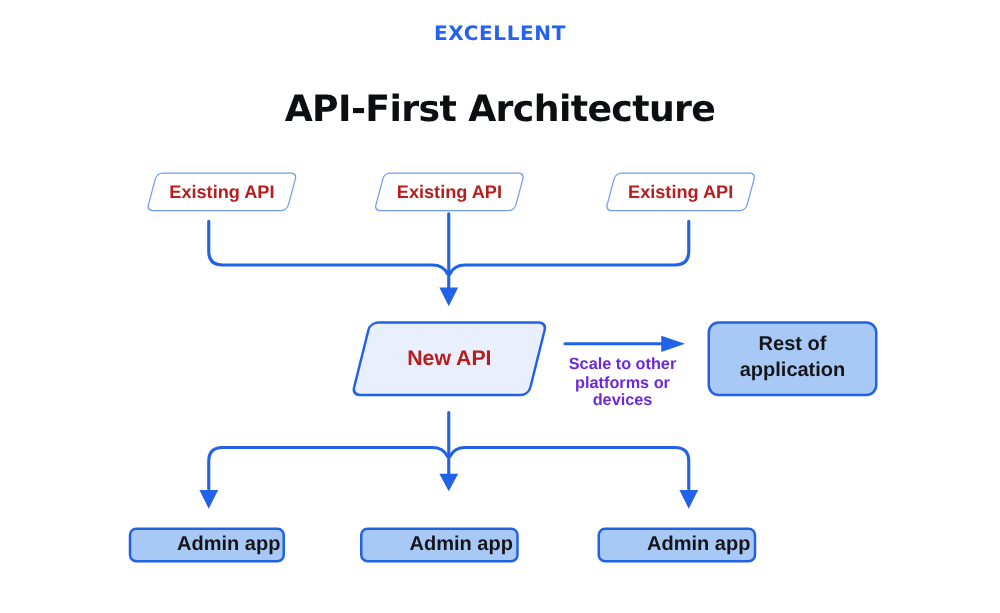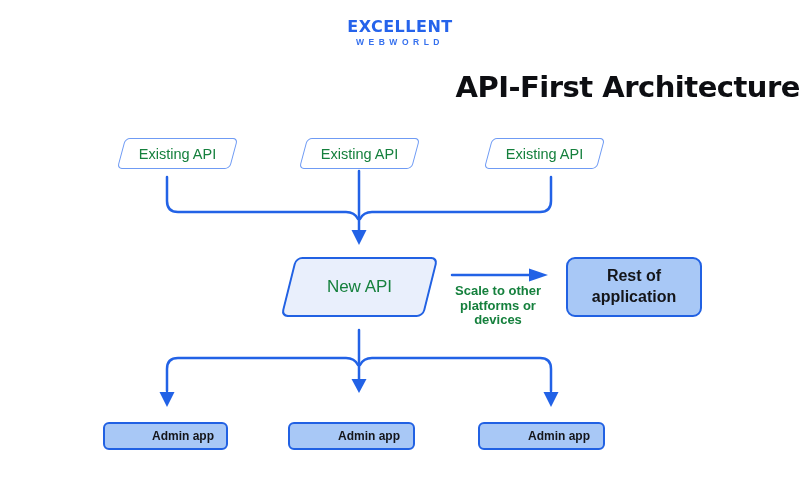--- a/index.html
+++ b/index.html
@@ -6,52 +6,51 @@
   .canvas{
     position:relative;width:800px;height:490px;background:#ffffff;overflow:hidden;
     font-family:"Liberation Sans",sans-serif;color:#111216;
   }
   
   .brand{position:absolute;top:19px;left:0;width:800px;text-align:center;line-height:1;}
   .brand-main{font-family:"DejaVu Sans",sans-serif;font-weight:700;font-size:16px;
     letter-spacing:.5px;color:#2563eb;}
   .brand-sub{margin-top:3px;font-size:8.5px;font-weight:700;letter-spacing:4.5px;color:#3570ee;}
   
-  .title{position:absolute;top:70px;left:0;width:800px;text-align:right;
+  .title{position:absolute;top:70px;left:0;width:800px;text-align:center;
     font-family:"DejaVu Sans",sans-serif;font-weight:800;font-size:29px;
     letter-spacing:-.5px;color:#0d0e12;}
   
   svg.wires{position:absolute;left:0;top:0;width:800px;height:490px;}
   svg.wires path.line{fill:none;stroke:#2262e6;stroke-width:2.5;stroke-linecap:round;}
   svg.wires path.head{fill:#2262e6;stroke:none;}
   
   .pgram{position:absolute;}
   .pgram .bg{position:absolute;inset:0;background:#ffffff;border:1.6px solid #6f9bf4;
     border-radius:5px;transform:skewX(-15deg);}
   .pgram .label{position:relative;display:flex;align-items:center;justify-content:center;
-    height:100%;font-weight:400;font-size:14.5px;color:#15803d;}
+    height:100%;font-weight:700;font-size:14.5px;color:#b91c1c;}
   .pgram.big .bg{background:#e9effc;border:2.6px solid #2161e3;border-radius:7px;transform:skewX(-14deg);}
   .pgram.big .label{font-size:17px;}
   
   .rectnode{position:absolute;display:flex;align-items:center;justify-content:center;
     background:#a8c8f6;border:2.2px solid #2161e3;border-radius:6px;
-    font-weight:700;font-size:12px;color:#141519;text-align:center;box-sizing:border-box;padding-left:35px;}
+    font-weight:700;font-size:16px;color:#141519;text-align:center;box-sizing:border-box;padding-left:35px;}
   .rectnode.rest{border-radius:9px;border-width:2.5px;font-size:16px;line-height:1.3;padding:0 10px;}
   
   .scale-note{position:absolute;left:438px;top:284px;width:120px;text-align:center;
-    font-weight:700;font-size:13px;line-height:14.5px;color:#15803d;}
+    font-weight:700;font-size:13px;line-height:14.5px;color:#6d28d9;}
 </style>
 </head>
 <body>
 
 <div class="canvas">
 
   <div class="brand">
     <div class="brand-main">EXCELLENT</div>
-    <div class="brand-sub">WEBWORLD</div>
   </div>
 
   <div class="title">API-First Architecture</div>
 
   <svg class="wires" viewBox="0 0 800 490">
 
     <path class="line" d="M167 177 V201 Q167 212 178 212 H346 Q354.5 212 358 219"></path>
     <path class="line" d="M551 177 V201 Q551 212 540 212 H372 Q363.5 212 360 219"></path>
     <path class="line" d="M359 171 V236"></path>
     <path class="head" d="M351.5 230 L366.5 230 L359 245 Z"></path>

